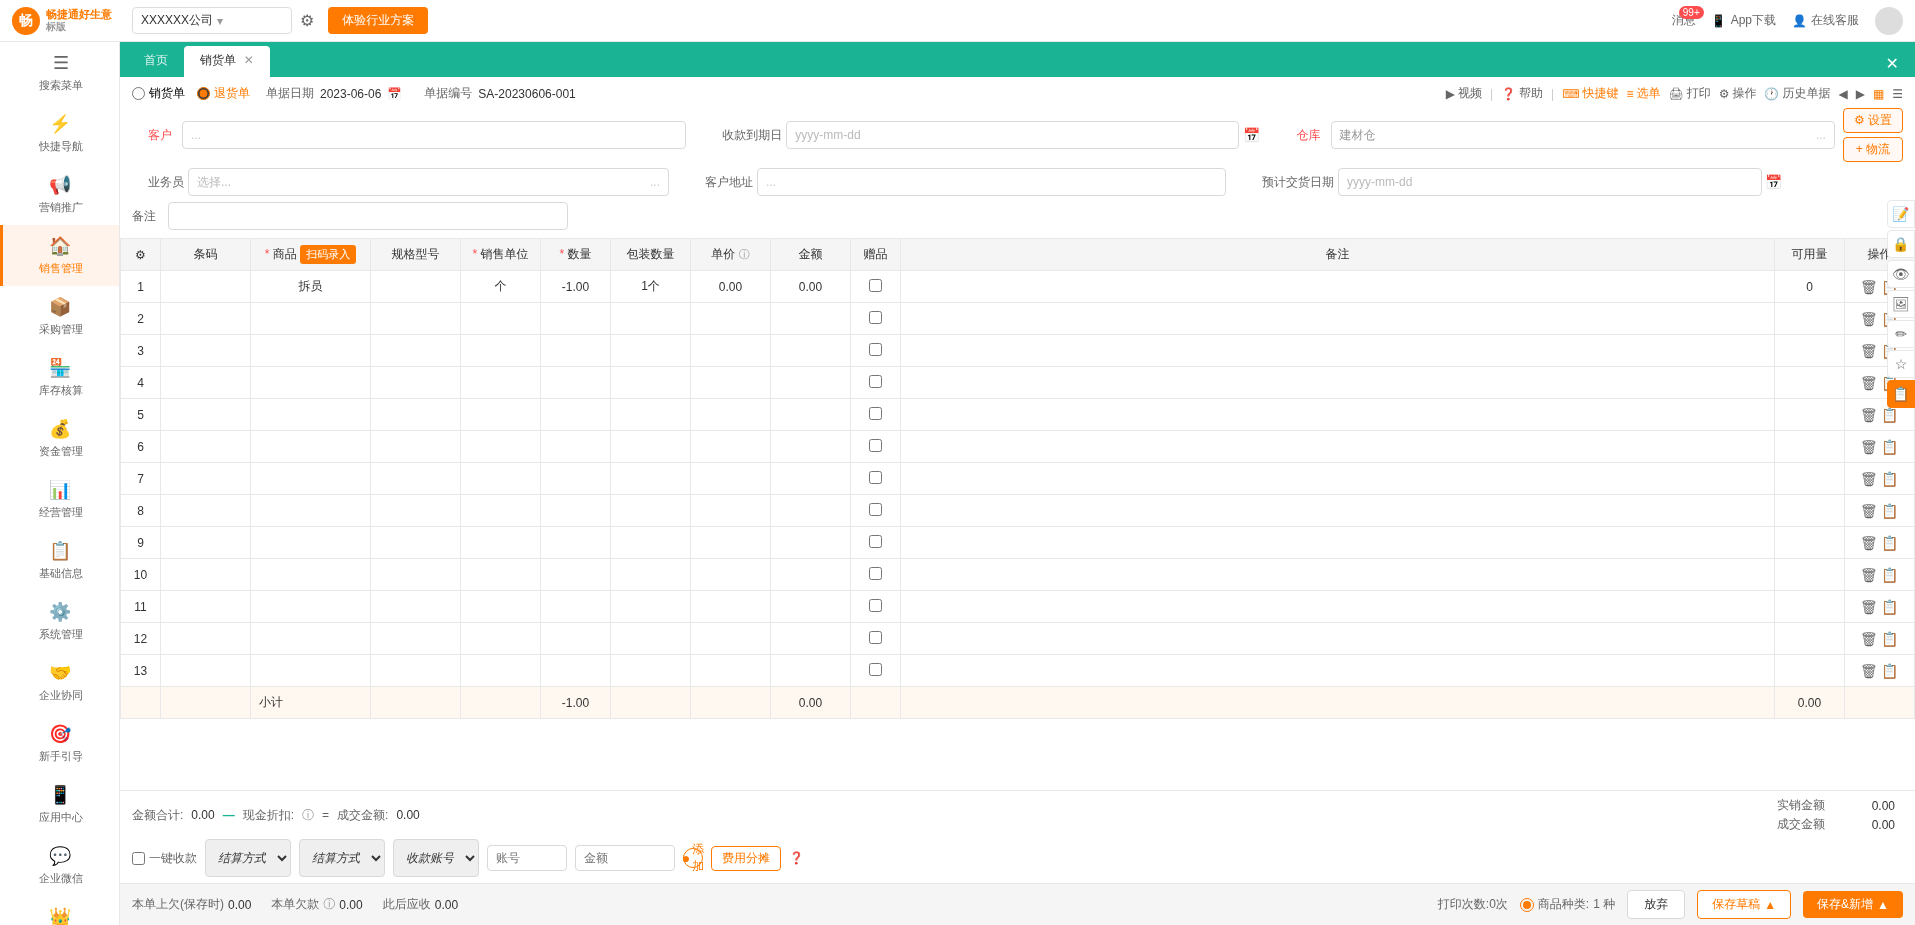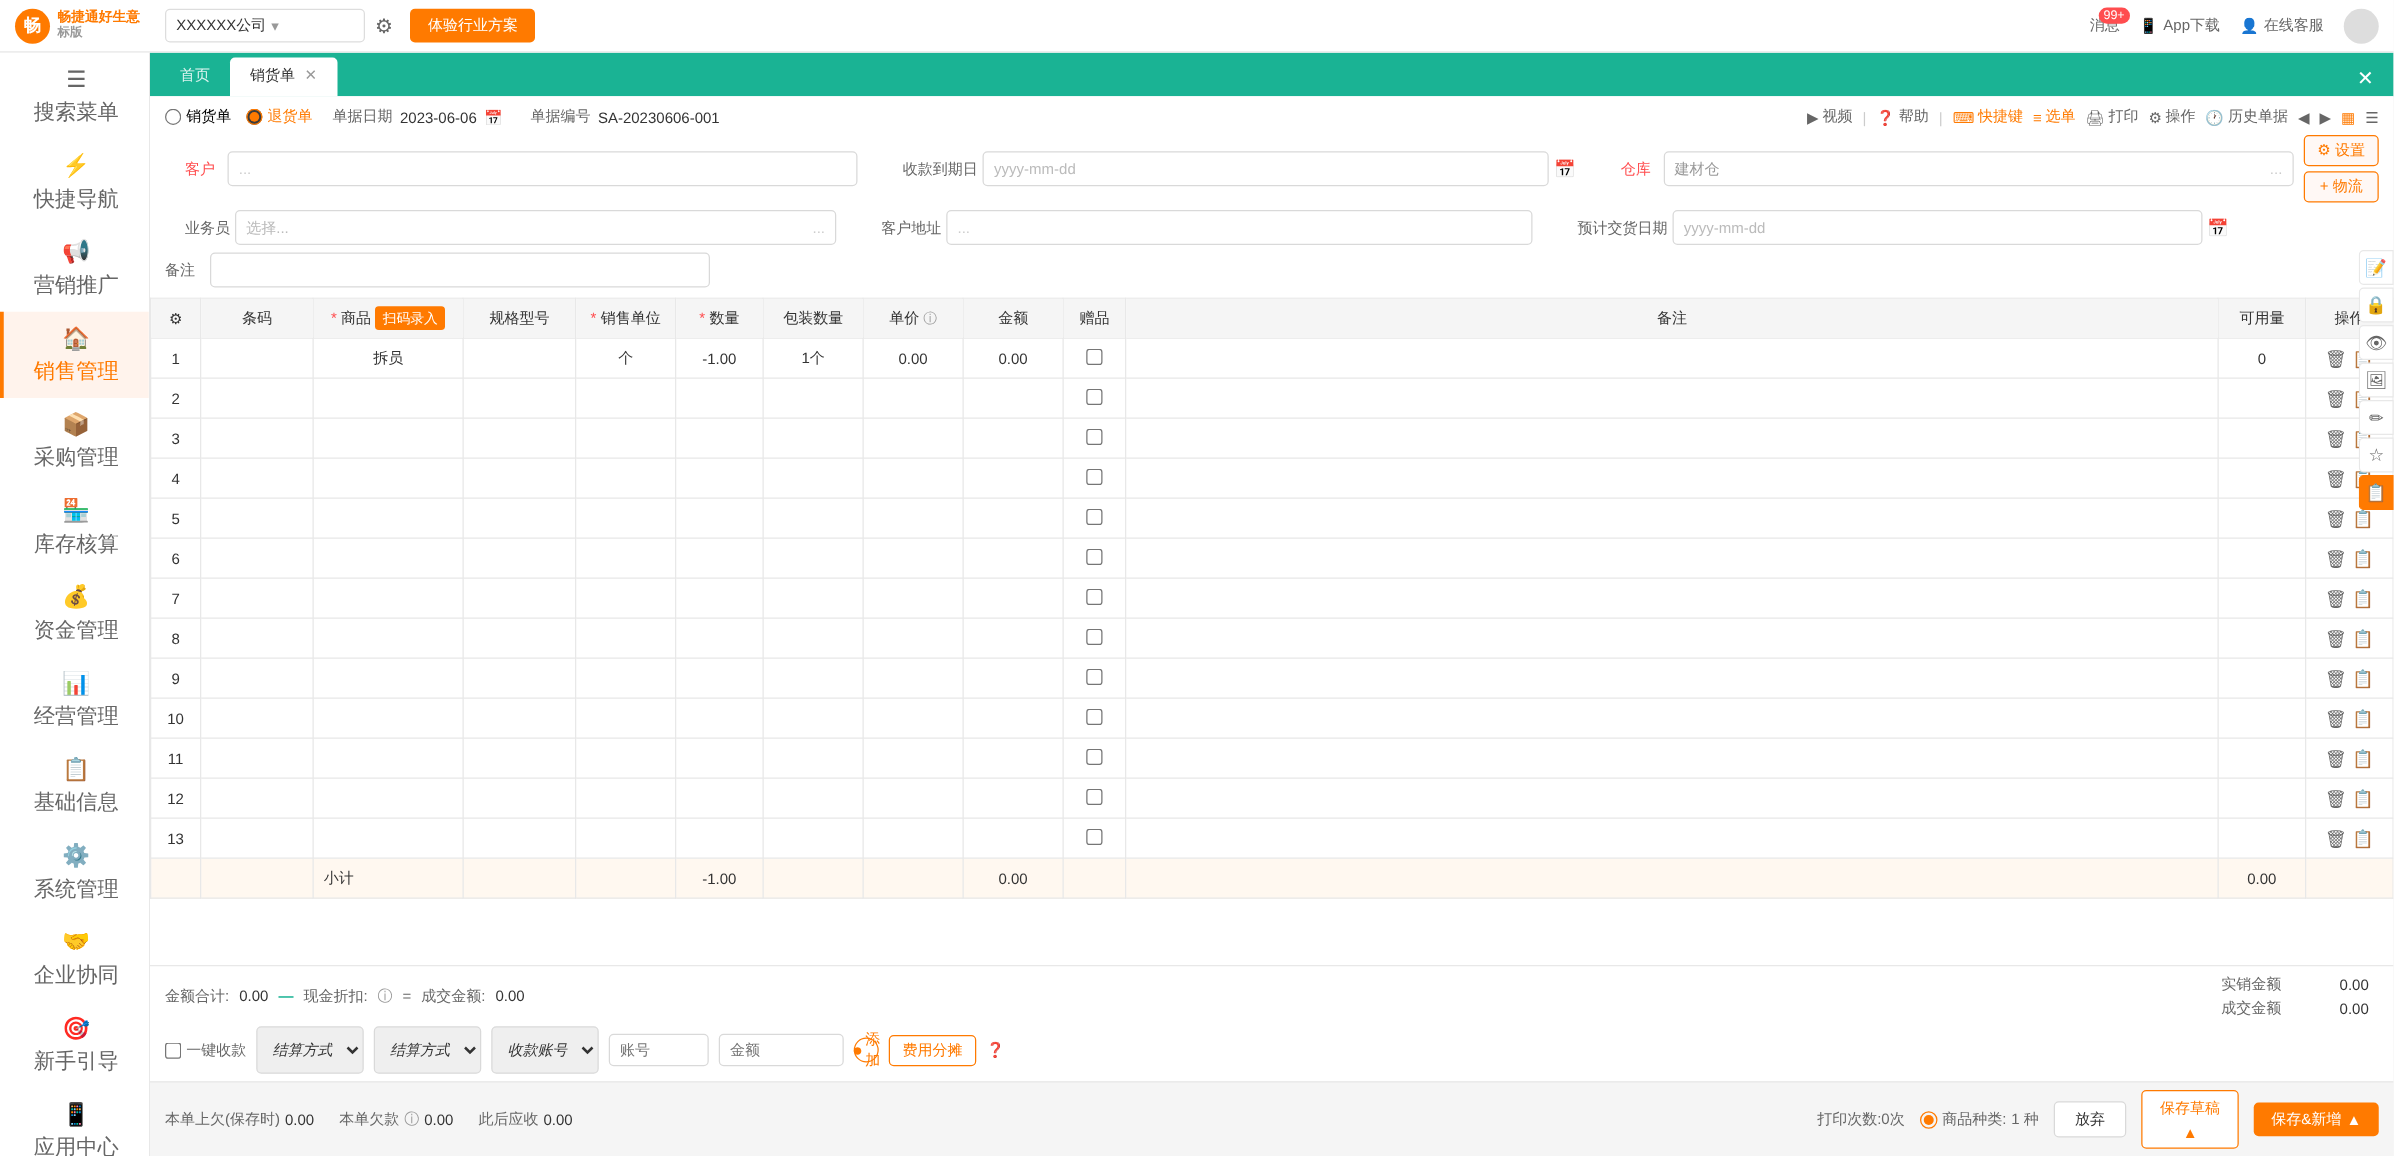--- a/index.html
+++ b/index.html
@@ -20,21 +20,21 @@
     .top-bar-avatar { width: 28px; height: 28px; background: #ddd; border-radius: 50%; }
 
     
     .main-layout { display: flex; flex: 1; overflow: hidden; }
 
     
     .sidebar { width: 120px; background: #fff; border-right: 1px solid #e8e8e8; display: flex; flex-direction: column; flex-shrink: 0; overflow-y: auto; }
     .sidebar-item { display: flex; flex-direction: column; align-items: center; padding: 10px 4px; cursor: pointer; color: #666; gap: 4px; border-left: 3px solid transparent; }
     .sidebar-item.active { background: #fff3ec; color: #ff7a00; border-left-color: #ff7a00; }
     .sidebar-item .icon { font-size: 18px; }
-    .sidebar-item .label { font-size: 17px; text-align: right; }
+    .sidebar-item .label { font-size: 11px; text-align: right; }
 
     
     .content-area { flex: 1; display: flex; flex-direction: column; overflow: hidden; background: #f5f5f5; }
 
     
     .tab-bar { background: #1ab394; display: flex; align-items: flex-end; padding: 0 8px; flex-shrink: 0; }
     .tab-bar .tab { padding: 8px 16px; color: rgba(255,255,255,0.85); cursor: pointer; font-size: 13px; }
     .tab-bar .tab.active { background: #fff; color: #333; border-radius: 4px 4px 0 0; margin-top: 4px; padding-top: 6px; }
     .tab-bar .tab-close { margin-left: 4px; cursor: pointer; color: #999; }
     .tab-bar .close-btn { margin-left: auto; color: white; cursor: pointer; font-size: 16px; padding: 4px 8px; }
@@ -111,21 +111,21 @@
     .footer-bar { background: #f5f5f5; border-top: 1px solid #e8e8e8; display: flex; align-items: center; padding: 6px 12px; gap: 20px; flex-shrink: 0; }
     .footer-item { display: flex; align-items: center; gap: 4px; color: #666; font-size: 12px; }
     .footer-item .label { }
     .footer-item .value { color: #333; font-weight: 500; }
     .footer-right { margin-left: auto; display: flex; align-items: center; gap: 12px; }
     .print-info { color: #666; }
     .product-kind { display: flex; align-items: center; gap: 4px; color: #666; cursor: pointer; }
     .product-kind .radio-circle { width: 14px; height: 14px; border-radius: 50%; border: 1px solid #ff7a00; display: flex; align-items: center; justify-content: center; }
     .product-kind .radio-dot { width: 8px; height: 8px; background: #ff7a00; border-radius: 50%; }
     .btn-abandon { border: 1px solid #d9d9d9; background: #fff; color: #333; border-radius: 4px; padding: 5px 16px; cursor: pointer; }
-    .btn-save-draft { border: 1px solid #ff7a00; color: #ff7a00; background: #fff; border-radius: 4px; padding: 5px 14px; cursor: pointer; display: flex; align-items: center; gap: 4px; flex-direction: column; }
+    .btn-save-draft { border: 1px solid #ff7a00; color: #ff7a00; background: #fff; border-radius: 4px; padding: 5px 14px; cursor: pointer; display: flex; align-items: center; gap: 4px; }
     .btn-save-new { background: #ff7a00; color: white; border: none; border-radius: 4px; padding: 5px 14px; cursor: pointer; display: flex; align-items: center; gap: 4px; }
     .summary-box { display: flex; flex-direction: column; align-items: flex-end; gap: 2px; margin-right: 8px; }
     .summary-row { display: flex; gap: 20px; align-items: center; color: #666; font-size: 12px; }
     .summary-row .s-val { color: #333; font-weight: 500; min-width: 50px; text-align: right; }
 
     
     .right-tools { position: fixed; right: 0; top: 200px; display: flex; flex-direction: column; gap: 2px; z-index: 100; }
     .right-tool-btn { width: 28px; height: 28px; background: #fff; border: 1px solid #e8e8e8; display: flex; align-items: center; justify-content: center; cursor: pointer; color: #666; font-size: 14px; border-radius: 4px 0 0 4px; }
     .right-tool-btn.active-tool { background: #ff7a00; color: white; border-color: #ff7a00; }
   </style>

